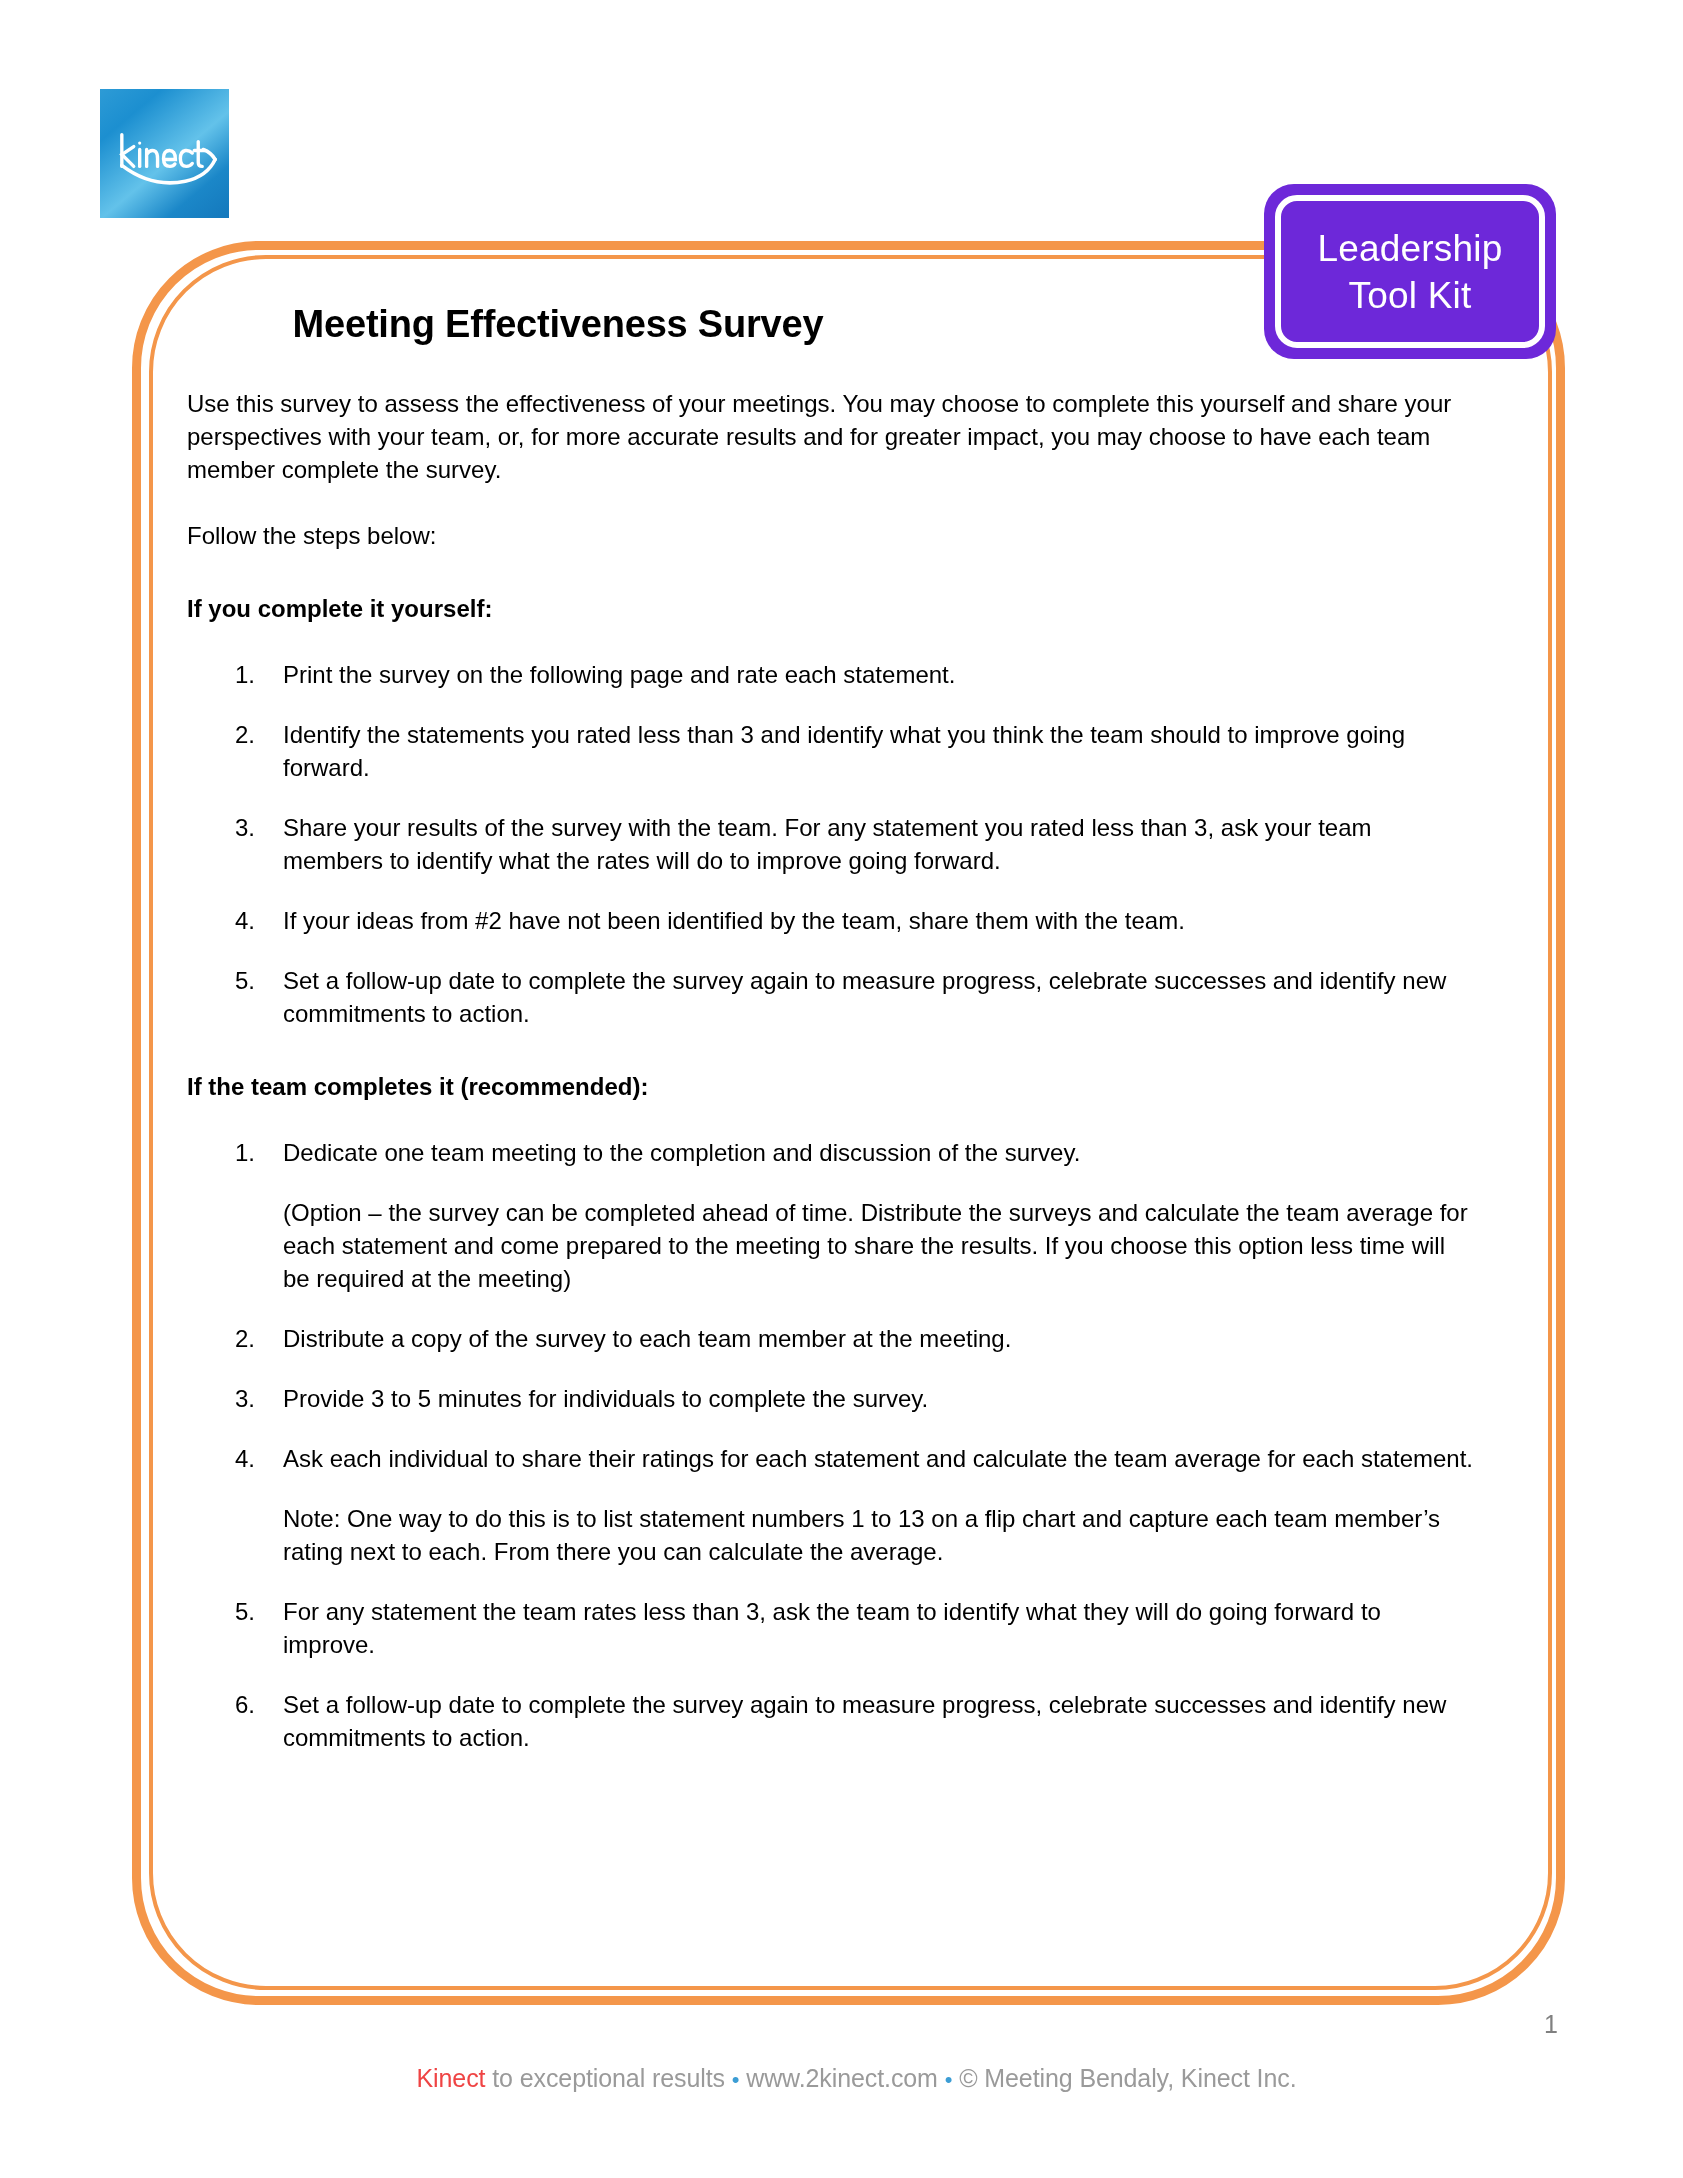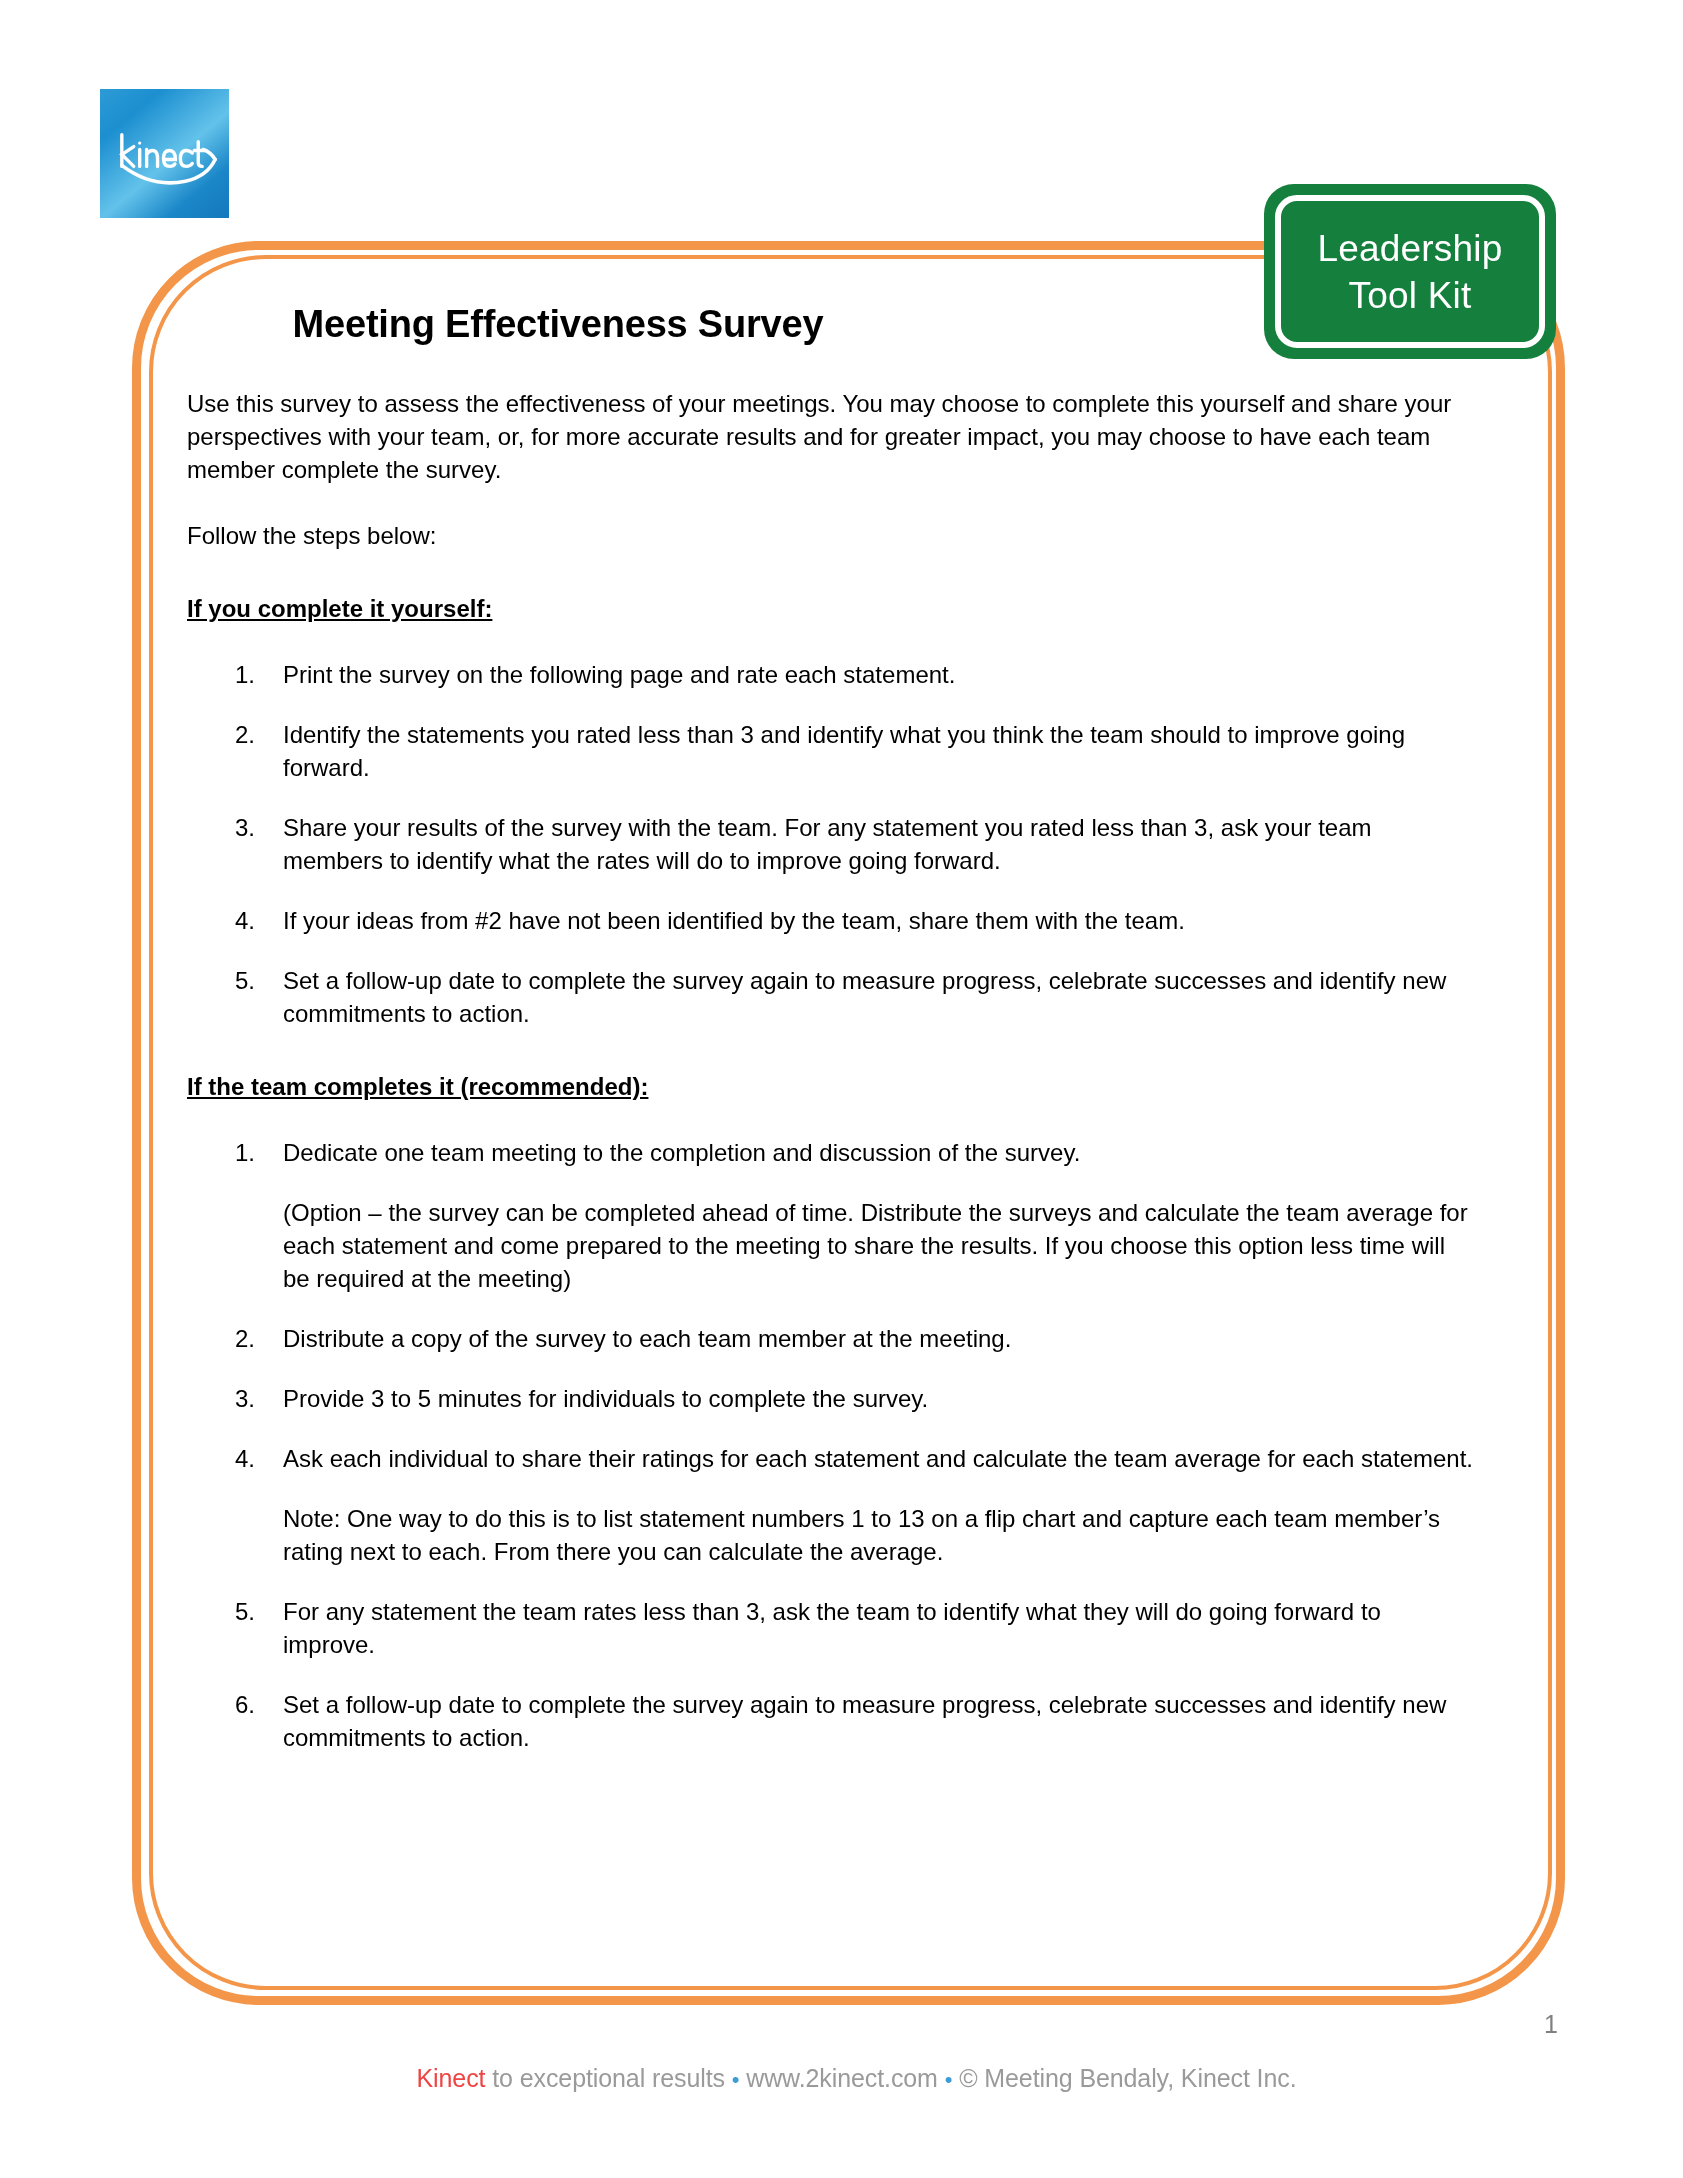--- a/index.html
+++ b/index.html
@@ -60,21 +60,21 @@
     box-sizing: border-box;
   }
 
   
   .toolkit-badge {
     position: absolute;
     left: 1264px;
     top: 184px;
     width: 292px;
     height: 175px;
-    background: #15803d;
+    background: #6d28d9;
     border-radius: 30px;
     z-index: 5;
   }
   .toolkit-badge .inner-outline {
     position: absolute;
     left: 11px;
     top: 11px;
     right: 11px;
     bottom: 11px;
     border: 6px solid #ffffff;
@@ -125,21 +125,20 @@
 
   .para {
     margin: 0 0 0 0;
   }
   .para.intro { margin-bottom: 33px; }
   .para.follow { margin-bottom: 40px; }
 
   .section-head {
     font-weight: bold;
     margin-bottom: 33px;
-    text-decoration: underline;
   }
 
   ol.steps {
     list-style: none;
     margin: 0 0 26px 0;
     padding: 0;
   }
   ol.steps li {
     position: relative;
     padding-left: 96px;

